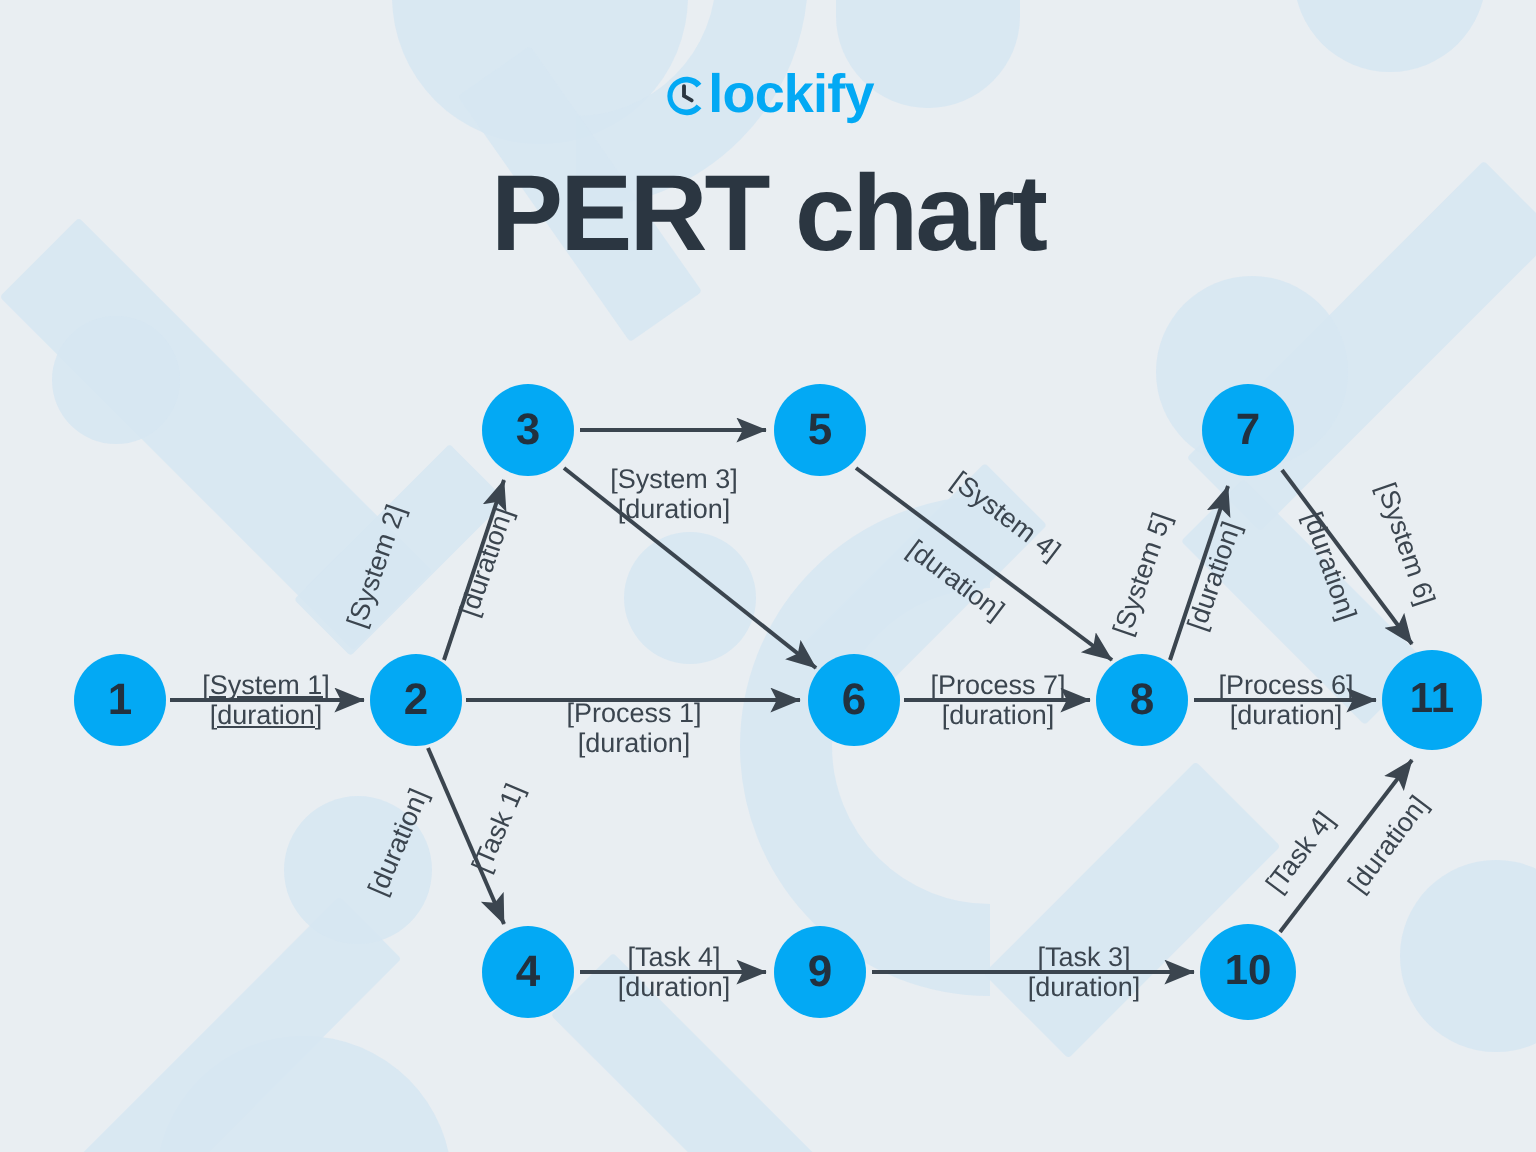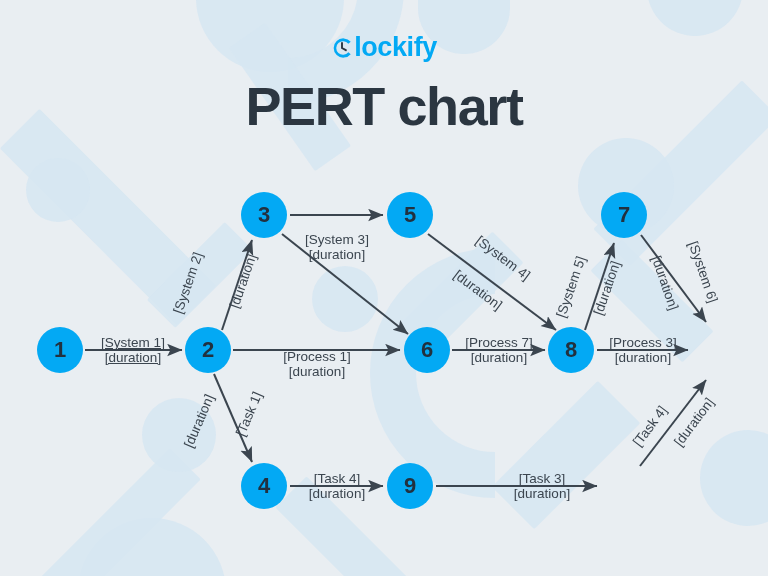--- a/index.html
+++ b/index.html
@@ -187,39 +187,45 @@
       </div>
     <div class="node" style="left:624px; top:215px; width:46px; height:46px; font-size:22px;">
         <span>7</span>
       </div>
     <div class="node" style="left:571px; top:350px; width:46px; height:46px; font-size:22px;">
         <span>8</span>
       </div>
     <div class="node" style="left:410px; top:486px; width:46px; height:46px; font-size:22px;">
         <span>9</span>
       </div>
+    <div class="node" style="left:624px; top:486px; width:48px; height:48px; font-size:21px;">
+        <span>10</span>
+      </div>
+    <div class="node" style="left:716px; top:350px; width:50px; height:50px; font-size:21px;">
+        <span>11</span>
+      </div>
 
     <div class="edge-label" style="left:133px; top:350px;text-decoration:underline;">
       <span class="lbl-top">[System 1]</span>
       <span class="lbl-bot">[duration]</span>
     </div>
     <div class="edge-label" style="left:337px; top:215px;margin-top:32px;">
       <span class="lbl-top">[System 3]</span>
       <span class="lbl-bot">[duration]</span>
     </div>
     <div class="edge-label" style="left:317px; top:364px;">
       <span class="lbl-top">[Process 1]</span>
       <span class="lbl-bot">[duration]</span>
     </div>
     <div class="edge-label" style="left:499px; top:350px;">
       <span class="lbl-top">[Process 7]</span>
       <span class="lbl-bot">[duration]</span>
     </div>
     <div class="edge-label" style="left:643px; top:350px;">
-      <span class="lbl-top">[Process 3]</span>
+      <span class="lbl-top">[Process 6]</span>
       <span class="lbl-bot">[duration]</span>
     </div>
     <div class="edge-label" style="left:337px; top:486px;">
       <span class="lbl-top">[Task 4]</span>
       <span class="lbl-bot">[duration]</span>
     </div>
     <div class="edge-label" style="left:542px; top:486px;">
       <span class="lbl-top">[Task 3]</span>
       <span class="lbl-bot">[duration]</span>
     </div>

